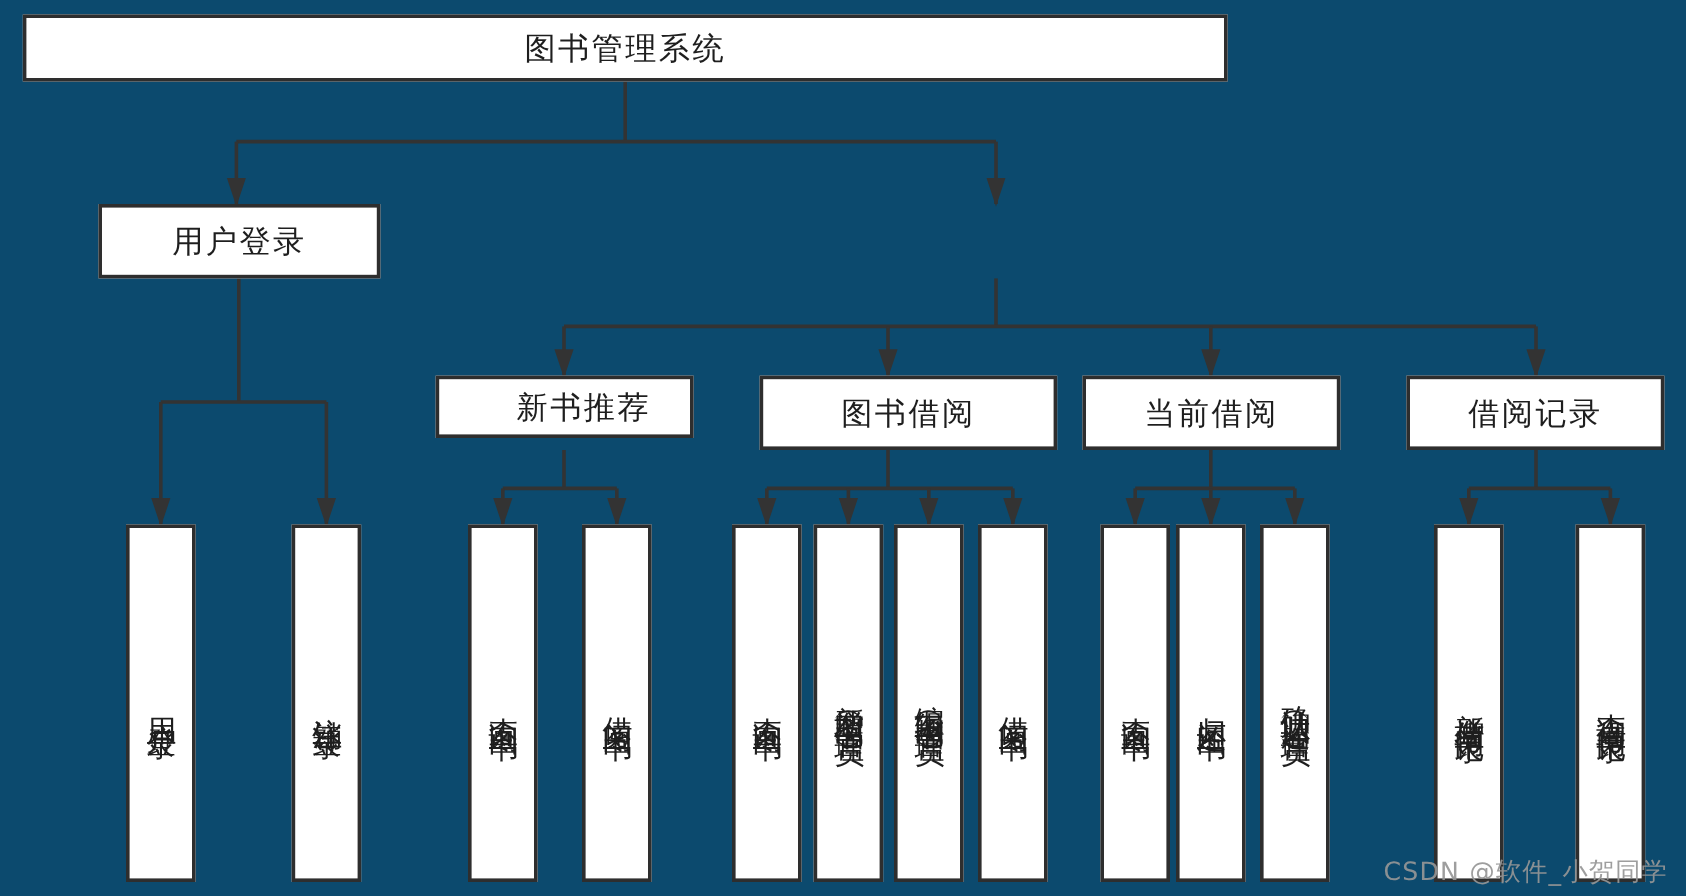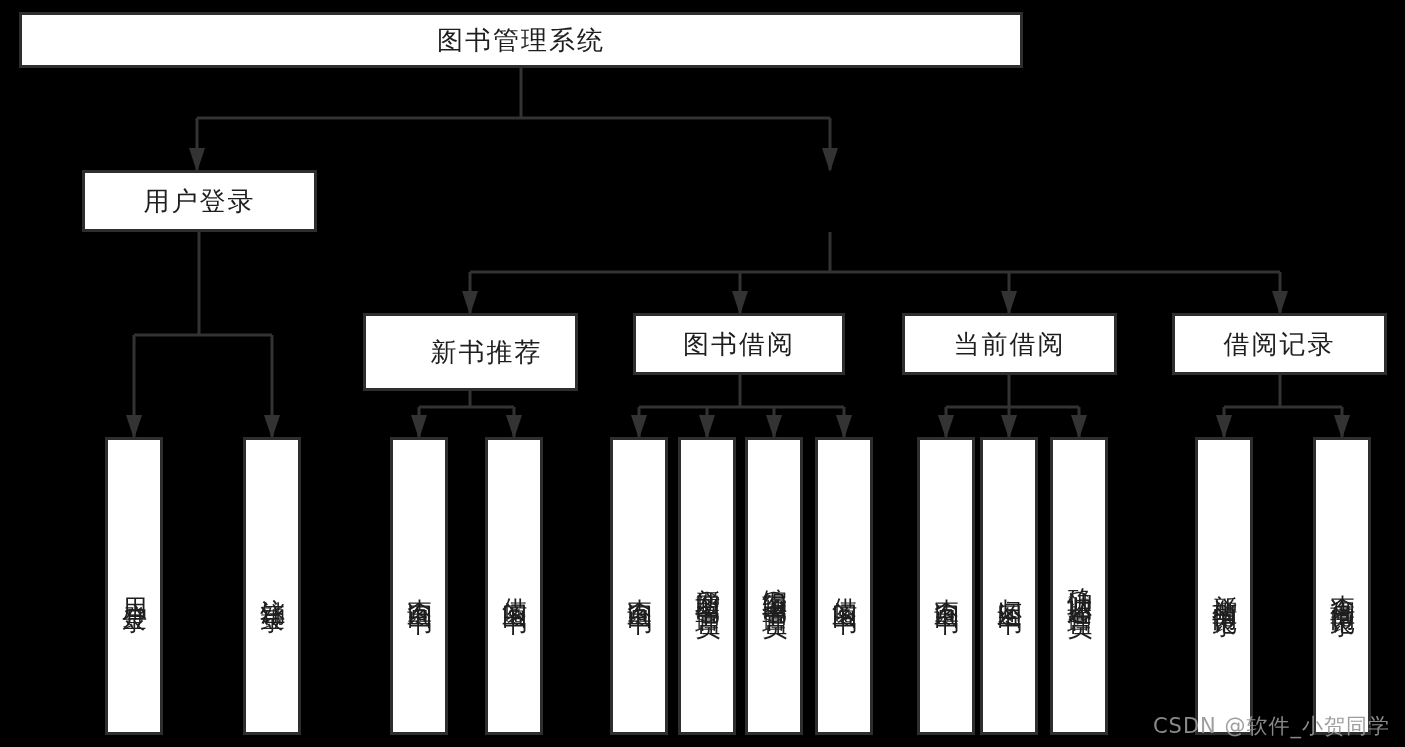--- a/index.html
+++ b/index.html
@@ -5,21 +5,21 @@
   html, body {
     margin: 0;
     padding: 0;
     background: #ffffff;
     font-family: "DejaVu Sans", "Liberation Sans", sans-serif;
   }
   #stage {
     position: relative;
     width: 1405px;
     height: 747px;
-    background: #000000;
+    background: #0c4a6e;
     overflow: hidden;
   }
   #connectors {
     position: absolute;
     left: 0;
     top: 0;
     width: 1405px;
     height: 747px;
   }
   .box {
@@ -47,22 +47,22 @@
     text-orientation: mixed;
     font-size: 25px;
     letter-spacing: 4px;
     line-height: 1.05;
     white-space: nowrap;
   }
   
   #node-root       { left: 19px;   top: 12px;  width: 1004px; height: 56px; }
   #node-user-login { left: 82px;   top: 170px; width: 235px;  height: 62px; }
   #node-book-mgmt  { left: 713px;  top: 170px; width: 234px;  height: 62px; }
-  #node-new-book   { left: 363px;  top: 313px; width: 215px;  height: 78px; padding-left: 32px; }
-  #node-borrowing  { left: 633px;  top: 313px; width: 212px;  height: 62px; }
+  #node-new-book   { left: 363px;  top: 313px; width: 215px;  height: 52px; padding-left: 32px; }
+  #node-borrowing  { left: 633px;  top: 313px; width: 248px;  height: 62px; }
   #node-current    { left: 902px;  top: 313px; width: 215px;  height: 62px; }
   #node-records    { left: 1172px; top: 313px; width: 215px;  height: 62px; }
   #leaf-0  { left: 105px;  }
   #leaf-1  { left: 243px;  }
   #leaf-2  { left: 390px;  }
   #leaf-3  { left: 485px;  }
   #leaf-4  { left: 610px;  }
   #leaf-5  { left: 678px;  }
   #leaf-6  { left: 745px;  }
   #leaf-7  { left: 815px;  }

